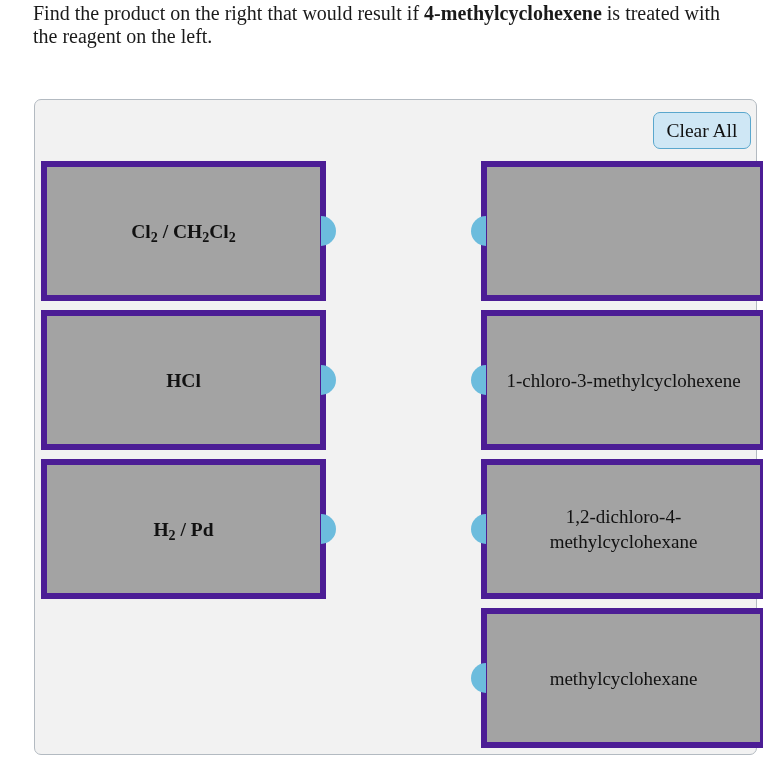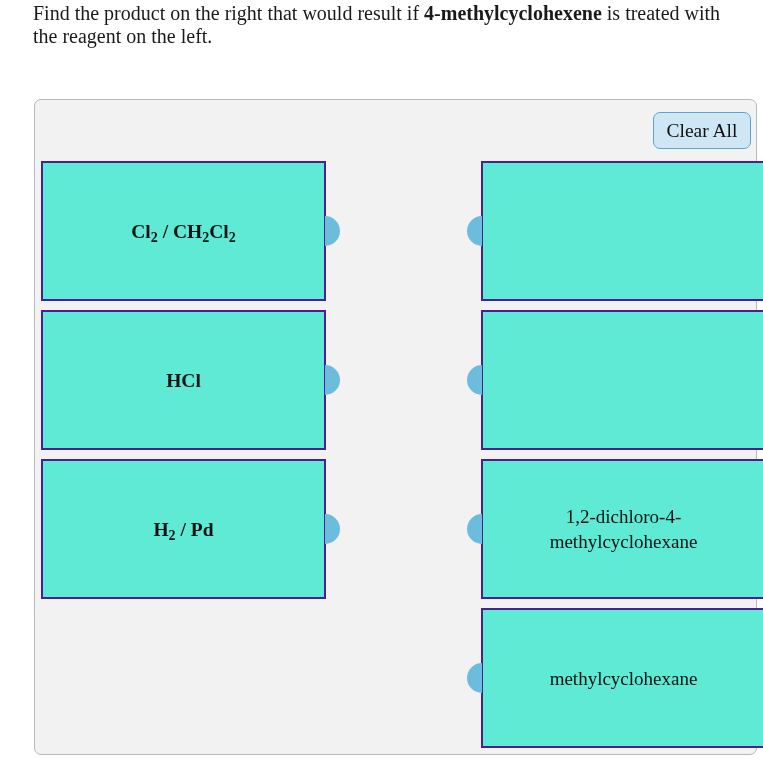--- a/index.html
+++ b/index.html
@@ -71,22 +71,22 @@
   .col-left  { left: 6px;  }
   .col-right { left: 446px; }
 
   
   .tile {
     position: relative;
     box-sizing: border-box;
     width: 285px;
     height: 140px;
     margin-bottom: 9px;
-    background: #5eead4;
-    border: 2px solid #4c1d95;
+    background: #a3a3a3;
+    border: 6px solid #4c1d95;
     display: flex;
     align-items: center;
     justify-content: center;
     text-align: center;
     cursor: pointer;
     user-select: none;
   }
   .tile:last-child { margin-bottom: 17px; }
 
   .tile-label {
@@ -149,20 +149,21 @@
       <div class="tile tile-left">
         <span class="tile-label">H<sub>2</sub> / Pd</span>
         <span class="knob knob-right"></span>
       </div>
     </div>
   <div class="col col-right">
       <div class="tile tile-right">
         <span class="knob knob-left"></span>
       </div>
       <div class="tile tile-right">
+        <span class="tile-label">1-chloro-3-methylcyclohexene</span>
         <span class="knob knob-left"></span>
       </div>
       <div class="tile tile-right">
         <span class="tile-label">1,2-dichloro-4-methylcyclohexane</span>
         <span class="knob knob-left"></span>
       </div>
       <div class="tile tile-right">
         <span class="tile-label">methylcyclohexane</span>
         <span class="knob knob-left"></span>
       </div>

